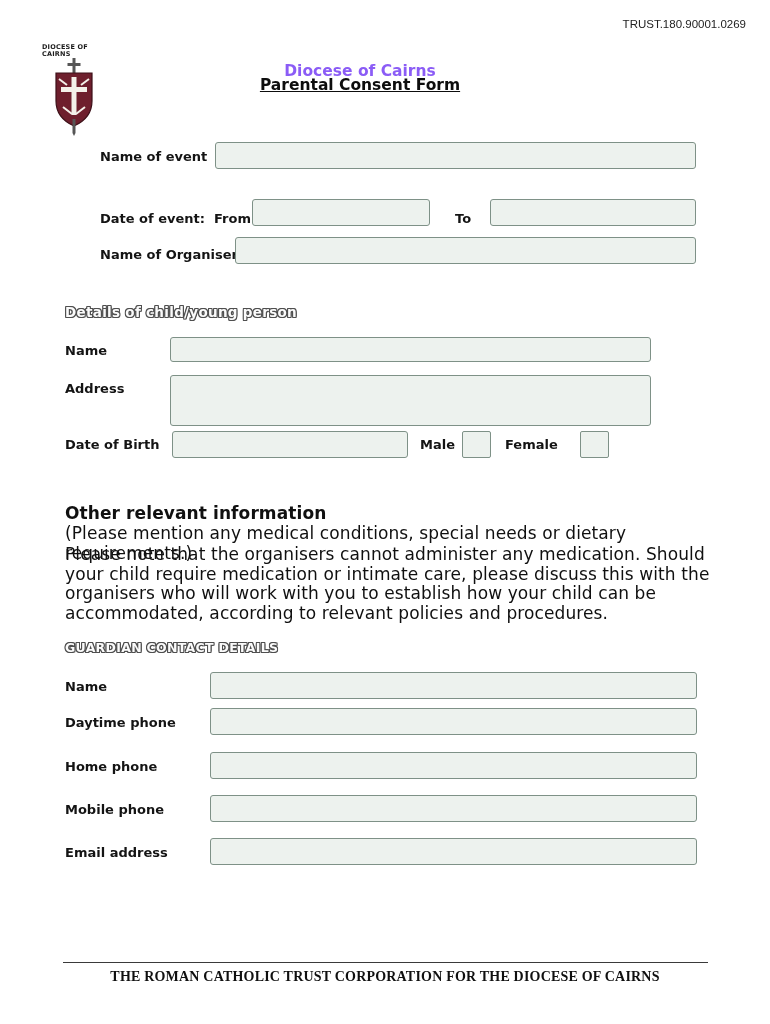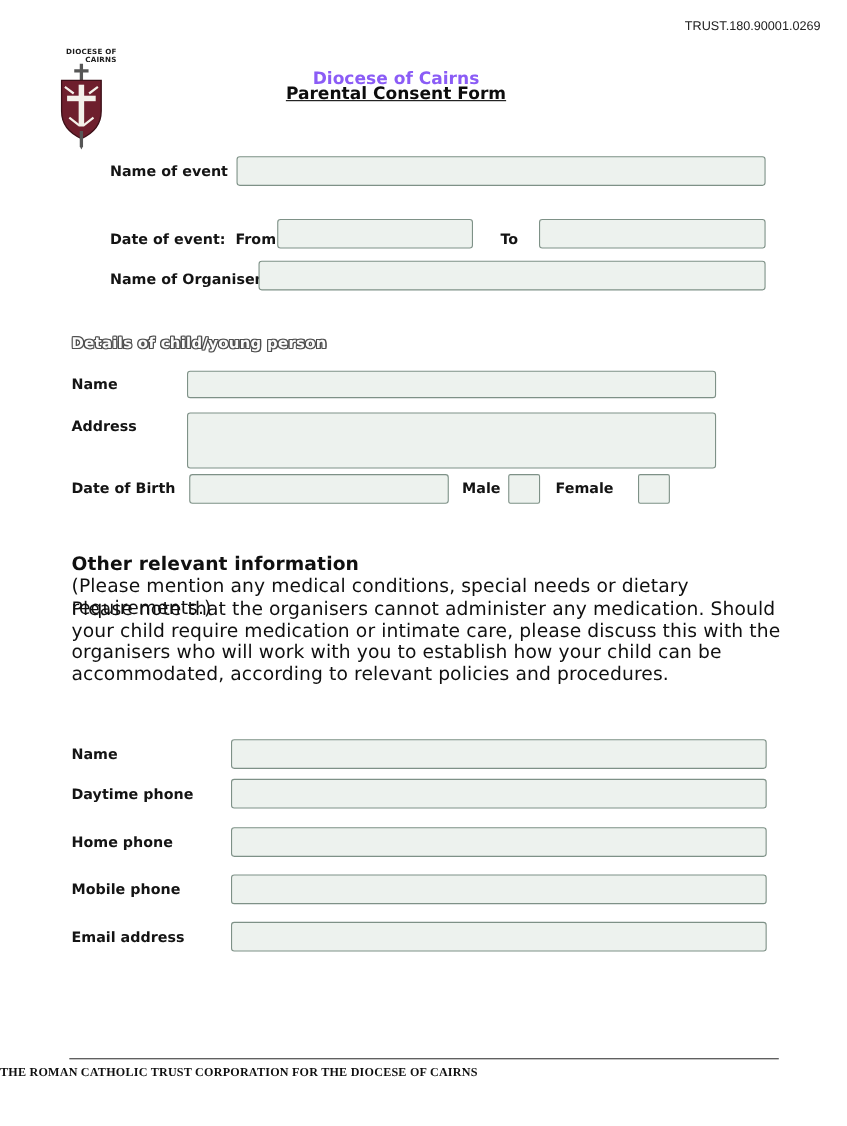--- a/index.html
+++ b/index.html
@@ -4,38 +4,38 @@
 <style>
   html,body{margin:0;padding:0;background:#9a9a9a;}
   .page{position:relative;width:770px;height:1024px;background:#ffffff;margin:0 auto;
         font-family:"DejaVu Sans","Liberation Sans",sans-serif;color:#111;overflow:hidden;}
   .lbl{position:absolute;font-size:13px;font-weight:bold;color:#141414;}
   .pre{white-space:pre;}
   .field{position:absolute;background:#edf2ee;border:1px solid #7e9187;border-radius:3px;
          box-sizing:border-box;font:13px "DejaVu Sans",sans-serif;padding:2px 6px;color:#111;}
   .doc-ref{position:absolute;top:18px;right:24px;font-size:11.5px;color:#222;
            font-family:"Liberation Sans",sans-serif;}
-  .logo-caption{position:absolute;left:42px;top:44px;width:64px;text-align:right;
+  .logo-caption{position:absolute;left:42px;top:44px;width:64px;text-align:left;
                 font-size:6.5px;font-weight:bold;line-height:7px;letter-spacing:0.2px;color:#1c1c1c;}
   .crest{position:absolute;left:51px;top:57px;}
   .title{position:absolute;left:200px;top:62px;width:320px;text-align:center;
          font-size:15.5px;font-weight:bold;color:#8b5cf6;}
   .subtitle{position:absolute;left:200px;top:76px;width:320px;text-align:center;
             font-size:15.5px;font-weight:bold;text-decoration:underline;color:#0d0d0d;}
   .outline-heading{position:absolute;font-weight:bold;color:#fbfbfb;letter-spacing:0.3px;
     text-shadow:-1px -1px 0 #4f4f4f,1px -1px 0 #4f4f4f,-1px 1px 0 #4f4f4f,1px 1px 0 #4f4f4f,
                 0 1px 0 #4f4f4f,0 -1px 0 #4f4f4f,1px 0 0 #4f4f4f,-1px 0 0 #4f4f4f;}
   .body-text{position:absolute;left:65px;width:648px;font-size:17px;line-height:19.5px;
              color:#101010;letter-spacing:0.1px;margin-top:15px;}
   .bold{font-weight:bold;}
   .checkbox{position:absolute;background:#edf2ee;border:1px solid #7e9187;border-radius:2px;
             box-sizing:border-box;cursor:pointer;}
   .footer-line{position:absolute;left:63px;top:962px;width:645px;border-top:1.5px solid #3a3a3a;}
-  .footer-text{position:absolute;left:0;top:969px;width:770px;text-align:left;
-               font-family:"Liberation Serif",serif;font-size:11px;font-weight:bold;
+  .footer-text{position:absolute;left:0;top:969px;width:770px;text-align:center;
+               font-family:"Liberation Serif",serif;font-size:14px;font-weight:bold;
                letter-spacing:0.2px;color:#101010;}
 </style>
 </head>
 <body>
 
 <div class="page">
 
   <div class="doc-ref">TRUST.180.90001.0269</div>
 
   <div class="logo-caption">
@@ -81,20 +81,21 @@
   <input class="field" style="left: 172px; top: 431px; width: 236px; height: 27px;">
   <div class="lbl" style="left:420px;top:437px;">Male</div>
   <div class="checkbox" style="left:462px;top:431px;width:29px;height:27px;"></div>
   <div class="lbl" style="left:505px;top:437px;">Female</div>
   <div class="checkbox" style="left:580px;top:431px;width:29px;height:27px;"></div>
 
   <div class="body-text bold" style="top:489px;">Other relevant information</div>
   <div class="body-text" style="top:509px;">(Please mention any medical conditions, special needs or dietary requirements.)</div>
   <div class="body-text" style="top:530px;">Please note that the organisers cannot administer any medication. Should your child require medication or intimate care, please discuss this with the organisers who will work with you to establish how your child can be accommodated, according to relevant policies and procedures.</div>
 
+  <div class="outline-heading" style="left:65px;top:640px;font-size:12.5px;">GUARDIAN CONTACT DETAILS</div>
 
   <div class="lbl" style="left:65px;top:679px;">Name</div>
   <input class="field" style="left: 210px; top: 672px; width: 487px; height: 27px;">
 
   <div class="lbl" style="left:65px;top:715px;">Daytime phone</div>
   <input class="field" style="left: 210px; top: 708px; width: 487px; height: 27px;">
 
   <div class="lbl" style="left:65px;top:759px;">Home phone</div>
   <input class="field" style="left: 210px; top: 752px; width: 487px; height: 27px;">
 

